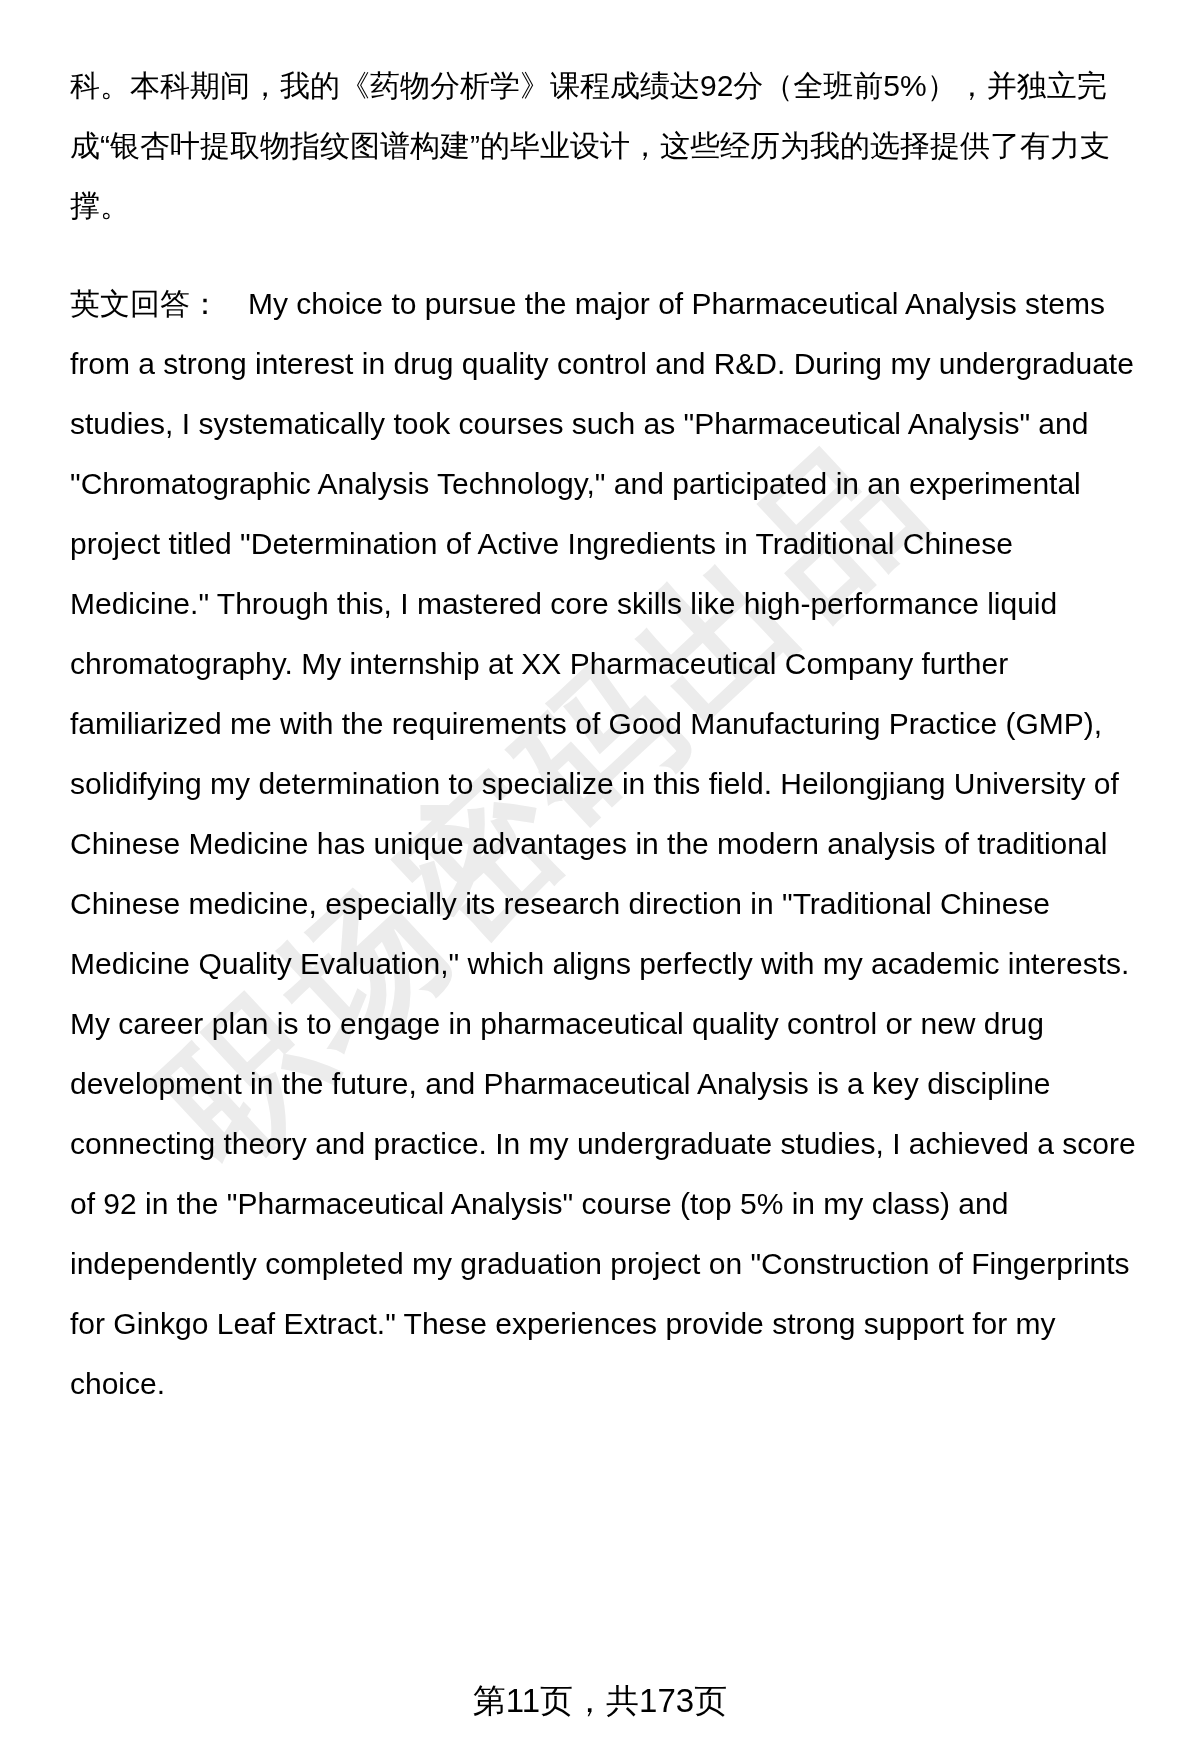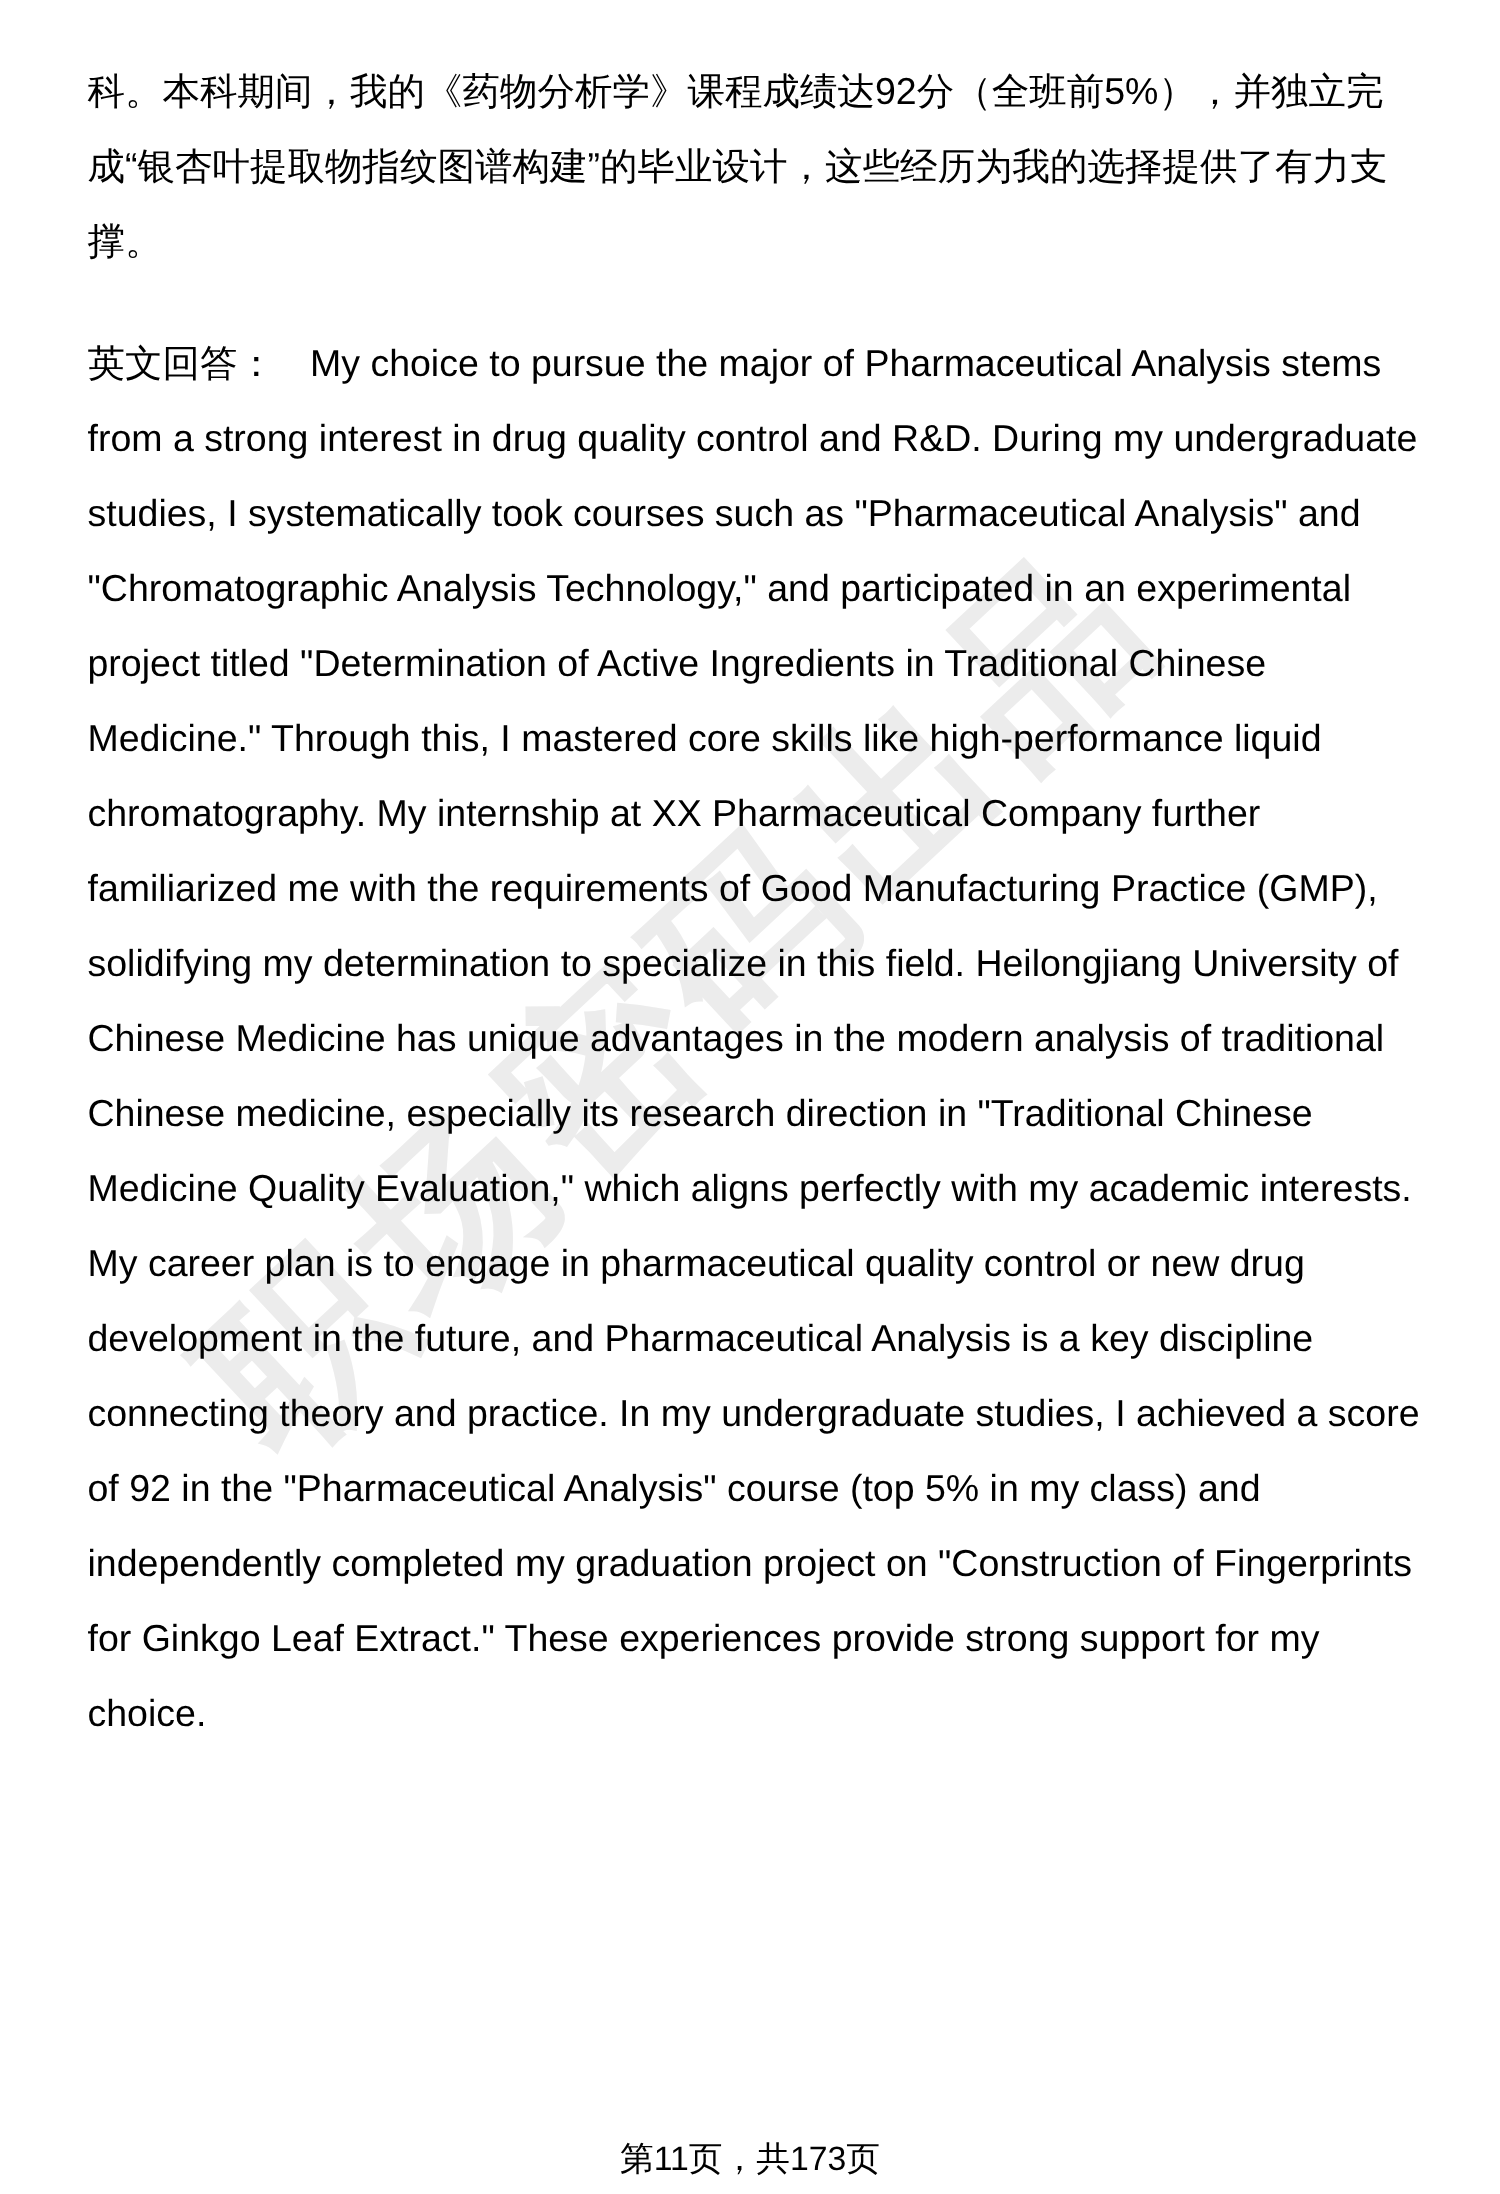--- a/index.html
+++ b/index.html
@@ -25,38 +25,38 @@
     font-weight: bold;
     letter-spacing: 12px;
     white-space: nowrap;
     color: #ececec;
     z-index: 0;
     user-select: none;
   }
   .content {
     position: relative;
     z-index: 1;
-    padding: 44px 62px 0 70px;
+    padding: 56px 62px 0 70px;
     font-size: 30px;
     line-height: 60px;
     text-align: left;
   }
   .content p {
     margin: 0 0 38px 0;
   }
   .para-label {
     margin-right: 28px;
   }
   .page-footer {
     position: absolute;
     left: 0;
     right: 0;
-    bottom: 12px;
+    bottom: 38px;
     text-align: center;
-    font-size: 27px;
+    font-size: 33px;
     line-height: 32px;
     z-index: 1;
   }
 </style>
 </head>
 <body>
 
 <div class="page">
 
   <div class="watermark">职场密码出品</div>

